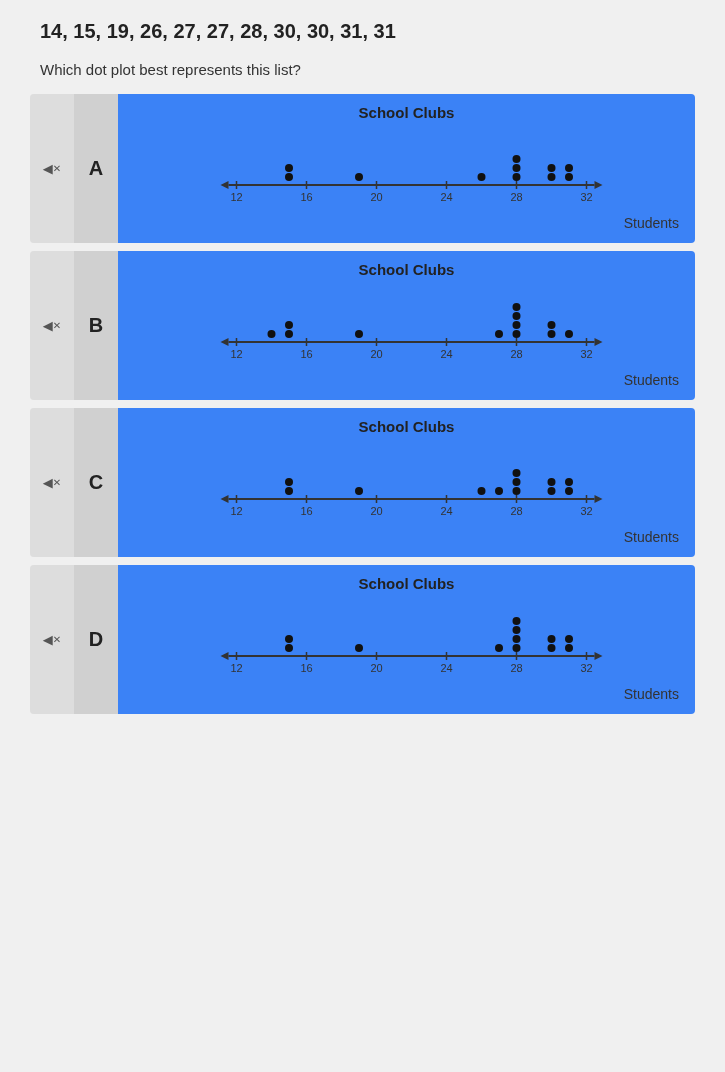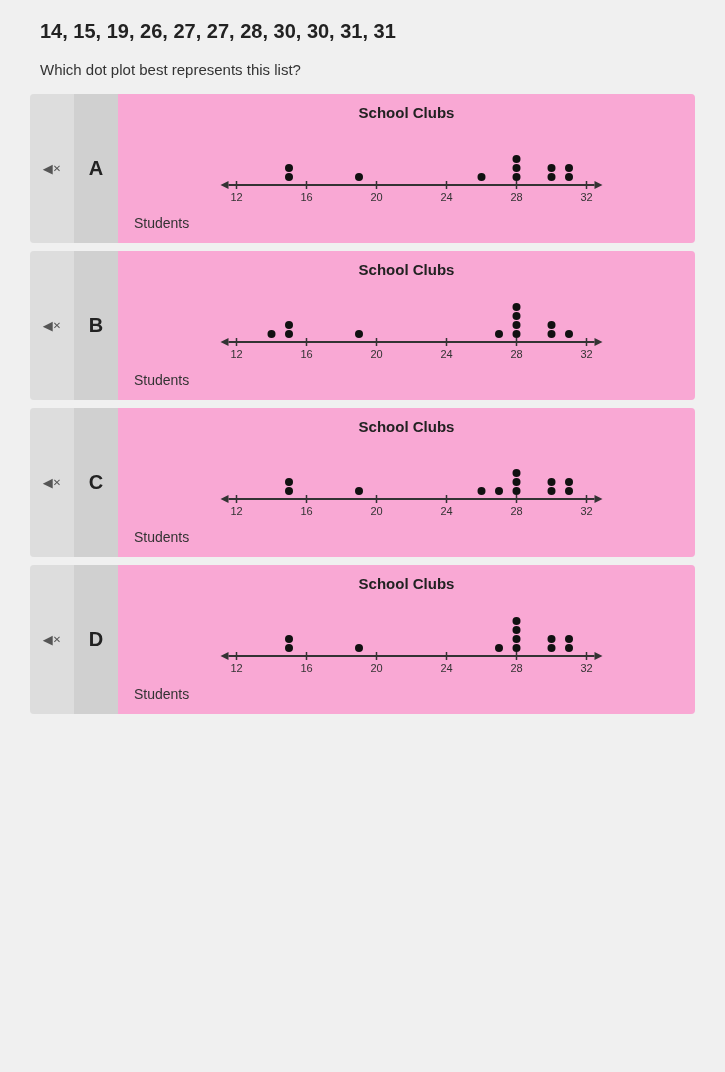--- a/index.html
+++ b/index.html
@@ -62,33 +62,33 @@
       background: #d0d0d0;
       font-size: 20px;
       font-weight: bold;
       color: #222;
       flex-shrink: 0;
     }
 
     .option-content {
       flex: 1;
       padding: 10px 16px 12px;
-      background: #f9a8d4;
+      background: #3b82f6;
     }
 
     .chart-title {
       text-align: center;
       font-size: 15px;
       font-weight: bold;
       color: #222;
       margin-bottom: 6px;
     }
 
     .axis-label {
-      text-align: left;
+      text-align: right;
       font-size: 14px;
       color: #333;
       margin-top: 4px;
     }
 
     
     .dot-plot-svg {
       width: 100%;
       height: 80px;
     }

